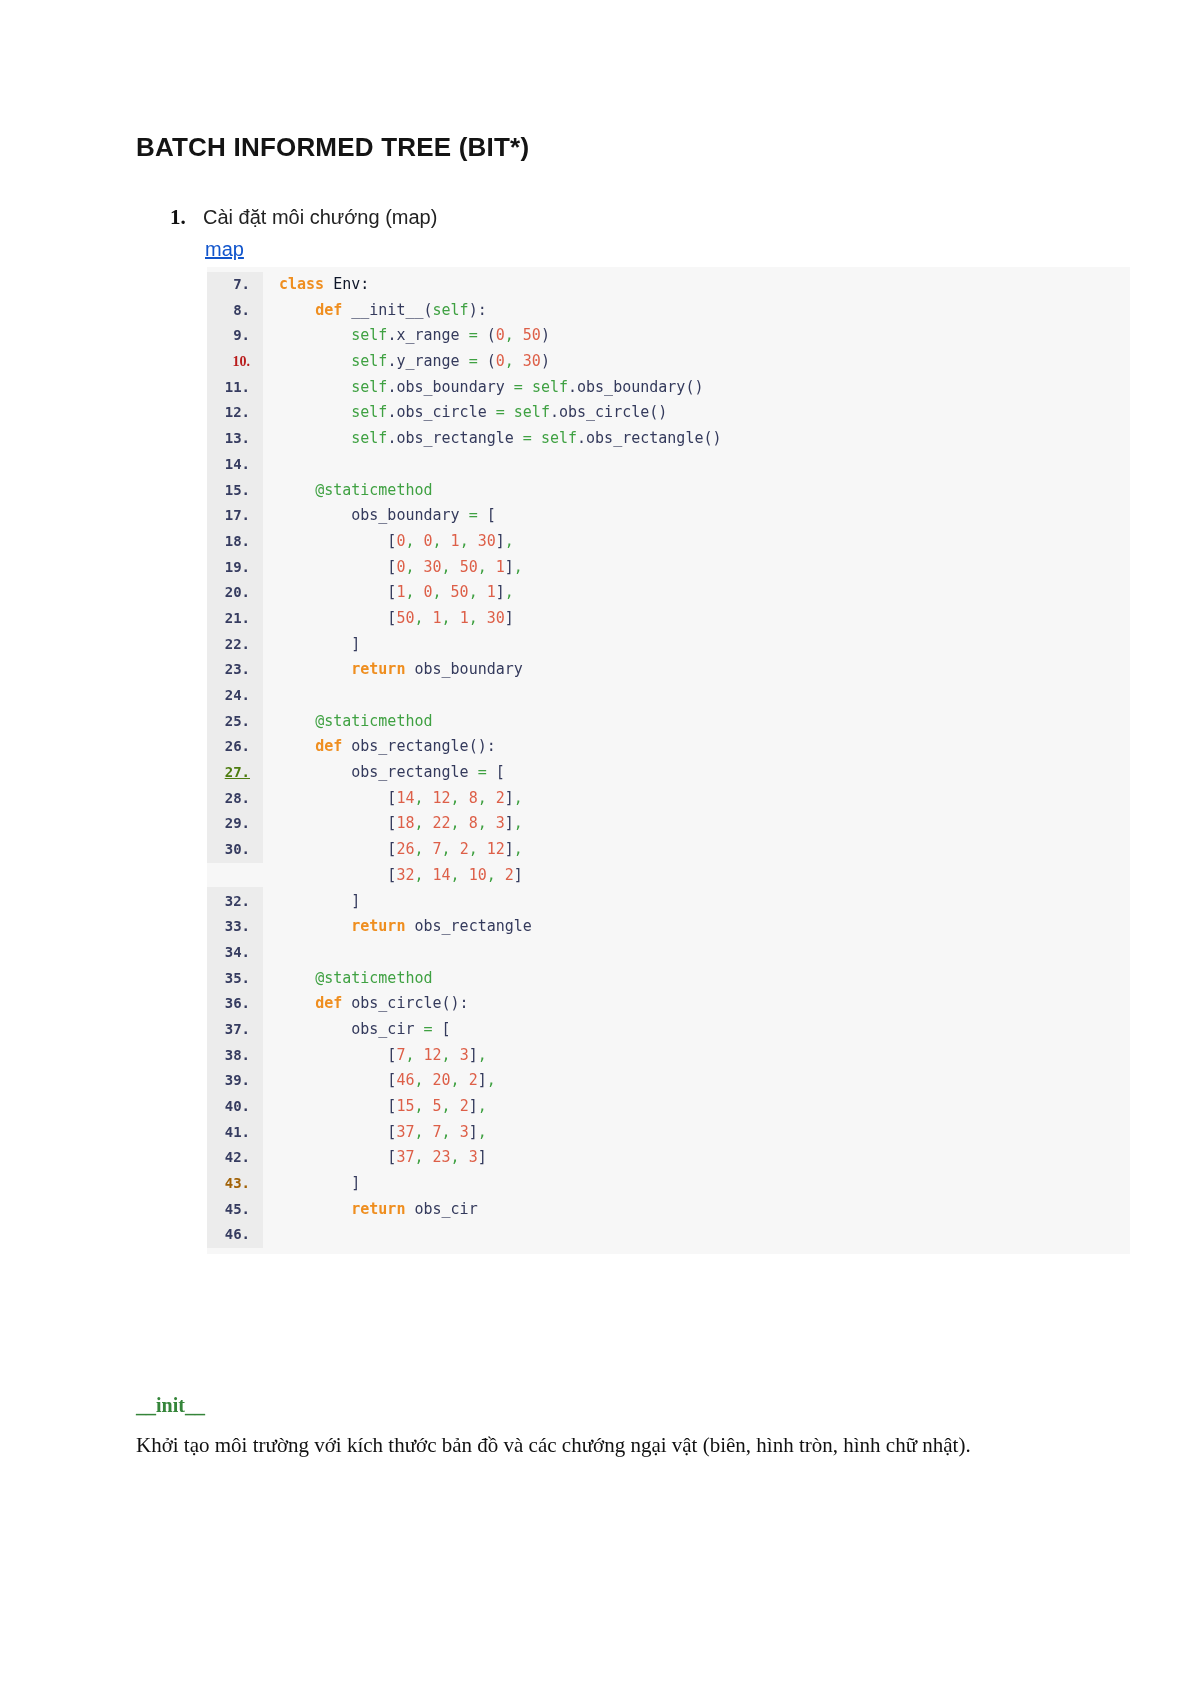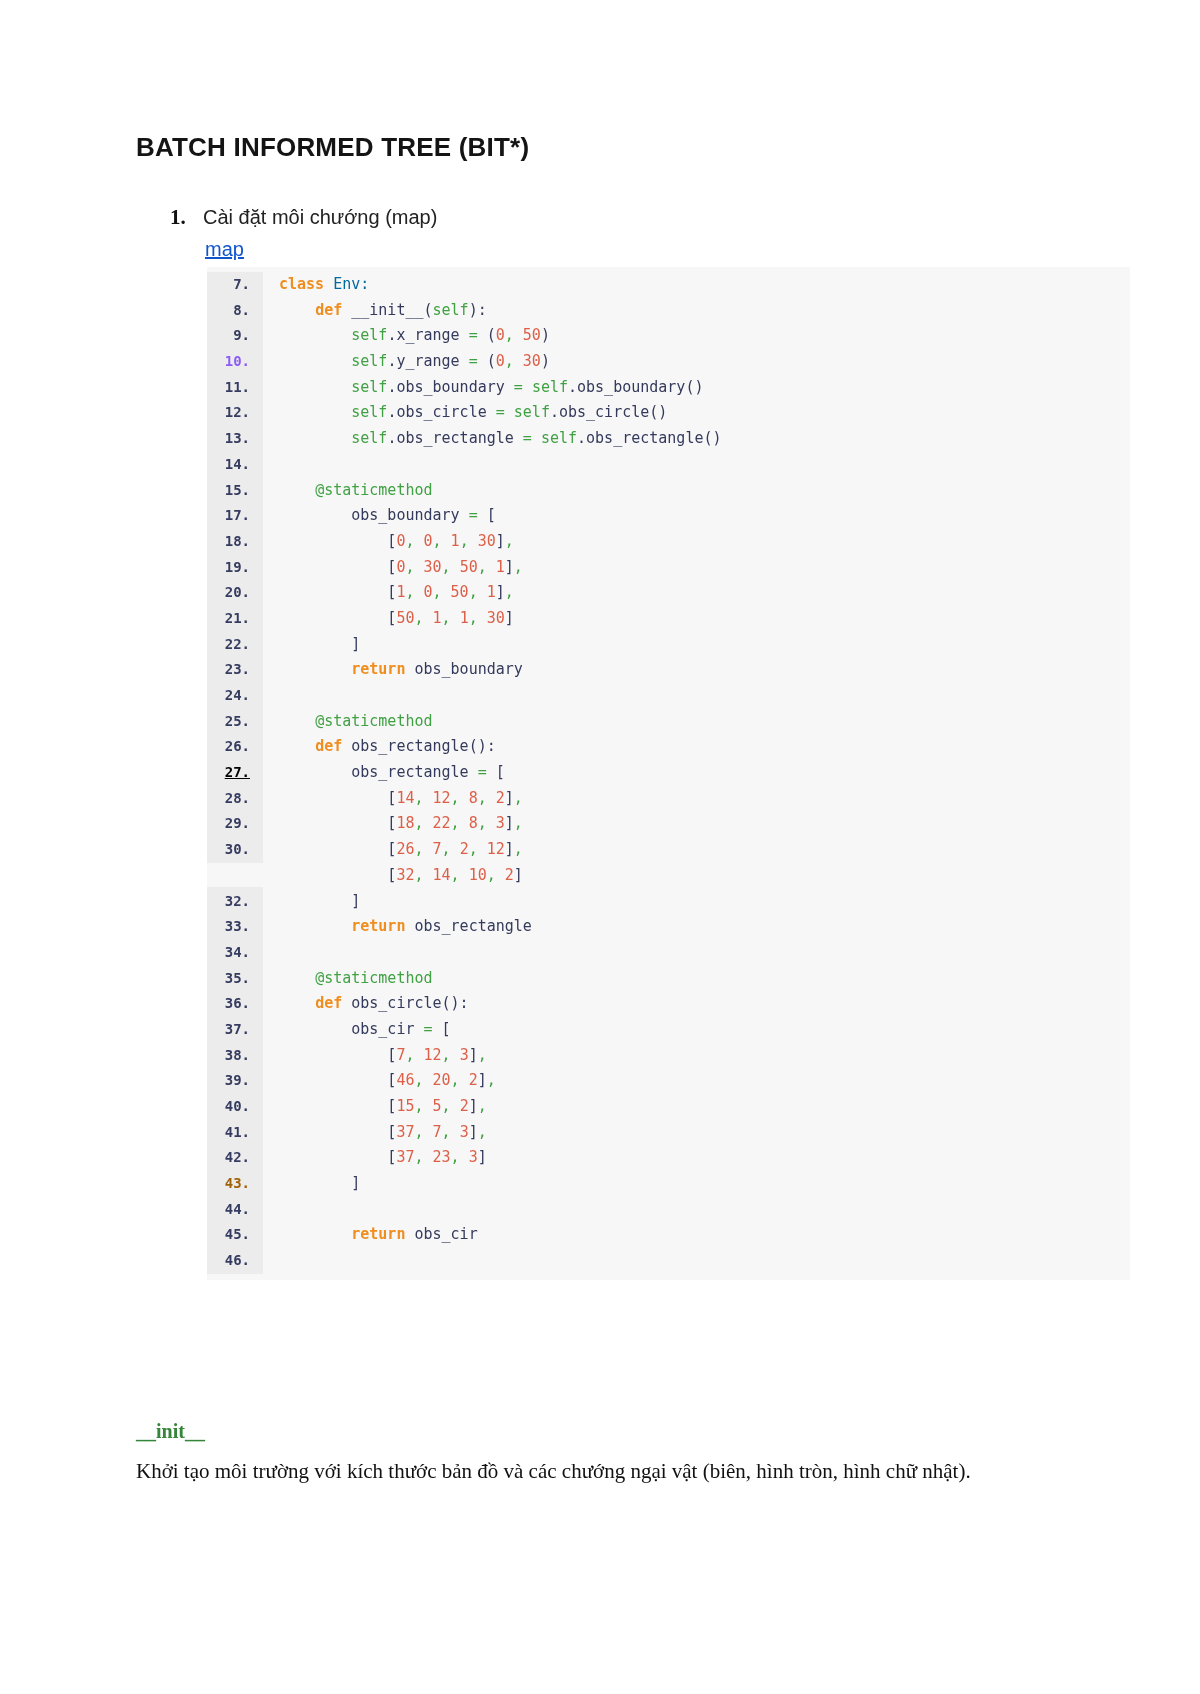--- a/index.html
+++ b/index.html
@@ -104,32 +104,32 @@
     <span class="list-text">Cài đặt môi chướng (map)</span>
   </div>
 
   <div class="map-link-row">
     <a class="map-link">map</a>
   </div>
 
   <div class="code-block">
       <div class="code-line">
         <span class="ln" style="color: rgb(54, 60, 96);">7.</span>
-        <span class="code-text"><span style="color: rgb(239, 142, 31); font-weight: bold;">class</span><span style="color: #0369a1;"> Env:</span></span>
+        <span class="code-text"><span style="color: rgb(239, 142, 31); font-weight: bold;">class</span><span style="color: #0f172a;"> Env:</span></span>
       </div>
       <div class="code-line">
         <span class="ln" style="color: rgb(54, 60, 96);">8.</span>
         <span class="code-text"><span style="color: rgb(52, 58, 92);">    </span><span style="color: rgb(239, 142, 31); font-weight: bold;">def</span><span style="color: rgb(52, 58, 92);"> __init__(</span><span style="color: rgb(63, 161, 66);">self</span><span style="color: rgb(52, 58, 92);">):</span></span>
       </div>
       <div class="code-line">
         <span class="ln" style="color: rgb(54, 60, 96);">9.</span>
         <span class="code-text"><span style="color: rgb(52, 58, 92);">        </span><span style="color: rgb(63, 161, 66);">self</span><span style="color: rgb(52, 58, 92);">.x_range </span><span style="color: rgb(63, 161, 66);">=</span><span style="color: rgb(52, 58, 92);"> (</span><span style="color: rgb(221, 95, 72);">0</span><span style="color: rgb(63, 161, 66);">,</span><span style="color: rgb(52, 58, 92);"> </span><span style="color: rgb(221, 95, 72);">50</span><span style="color: rgb(52, 58, 92);">)</span></span>
       </div>
       <div class="code-line">
-        <span class="ln" style="color: #8b5cf6;">10.</span>
+        <span class="ln" style="color: #b91c1c; font-family: Liberation Serif, serif;">10.</span>
         <span class="code-text"><span style="color: rgb(52, 58, 92);">        </span><span style="color: rgb(63, 161, 66);">self</span><span style="color: rgb(52, 58, 92);">.y_range </span><span style="color: rgb(63, 161, 66);">=</span><span style="color: rgb(52, 58, 92);"> (</span><span style="color: rgb(221, 95, 72);">0</span><span style="color: rgb(63, 161, 66);">,</span><span style="color: rgb(52, 58, 92);"> </span><span style="color: rgb(221, 95, 72);">30</span><span style="color: rgb(52, 58, 92);">)</span></span>
       </div>
       <div class="code-line">
         <span class="ln" style="color: rgb(54, 60, 96);">11.</span>
         <span class="code-text"><span style="color: rgb(52, 58, 92);">        </span><span style="color: rgb(63, 161, 66);">self</span><span style="color: rgb(52, 58, 92);">.obs_boundary </span><span style="color: rgb(63, 161, 66);">=</span><span style="color: rgb(52, 58, 92);"> </span><span style="color: rgb(63, 161, 66);">self</span><span style="color: rgb(52, 58, 92);">.obs_boundary()</span></span>
       </div>
       <div class="code-line">
         <span class="ln" style="color: rgb(54, 60, 96);">12.</span>
         <span class="code-text"><span style="color: rgb(52, 58, 92);">        </span><span style="color: rgb(63, 161, 66);">self</span><span style="color: rgb(52, 58, 92);">.obs_circle </span><span style="color: rgb(63, 161, 66);">=</span><span style="color: rgb(52, 58, 92);"> </span><span style="color: rgb(63, 161, 66);">self</span><span style="color: rgb(52, 58, 92);">.obs_circle()</span></span>
       </div>
@@ -179,21 +179,21 @@
       </div>
       <div class="code-line">
         <span class="ln" style="color: rgb(54, 60, 96);">25.</span>
         <span class="code-text"><span style="color: rgb(52, 58, 92);">    </span><span style="color: rgb(63, 161, 66);">@staticmethod</span></span>
       </div>
       <div class="code-line">
         <span class="ln" style="color: rgb(54, 60, 96);">26.</span>
         <span class="code-text"><span style="color: rgb(52, 58, 92);">    </span><span style="color: rgb(239, 142, 31); font-weight: bold;">def</span><span style="color: rgb(52, 58, 92);"> obs_rectangle():</span></span>
       </div>
       <div class="code-line">
-        <span class="ln" style="color: #000000; text-decoration: underline;">27.</span>
+        <span class="ln" style="color: #4d7c0f; text-decoration: underline;">27.</span>
         <span class="code-text"><span style="color: rgb(52, 58, 92);">        obs_rectangle </span><span style="color: rgb(63, 161, 66);">=</span><span style="color: rgb(52, 58, 92);"> [</span></span>
       </div>
       <div class="code-line">
         <span class="ln" style="color: rgb(54, 60, 96);">28.</span>
         <span class="code-text"><span style="color: rgb(52, 58, 92);">            [</span><span style="color: rgb(221, 95, 72);">14</span><span style="color: rgb(63, 161, 66);">,</span><span style="color: rgb(52, 58, 92);"> </span><span style="color: rgb(221, 95, 72);">12</span><span style="color: rgb(63, 161, 66);">,</span><span style="color: rgb(52, 58, 92);"> </span><span style="color: rgb(221, 95, 72);">8</span><span style="color: rgb(63, 161, 66);">,</span><span style="color: rgb(52, 58, 92);"> </span><span style="color: rgb(221, 95, 72);">2</span><span style="color: rgb(52, 58, 92);">]</span><span style="color: rgb(63, 161, 66);">,</span></span>
       </div>
       <div class="code-line">
         <span class="ln" style="color: rgb(54, 60, 96);">29.</span>
         <span class="code-text"><span style="color: rgb(52, 58, 92);">            [</span><span style="color: rgb(221, 95, 72);">18</span><span style="color: rgb(63, 161, 66);">,</span><span style="color: rgb(52, 58, 92);"> </span><span style="color: rgb(221, 95, 72);">22</span><span style="color: rgb(63, 161, 66);">,</span><span style="color: rgb(52, 58, 92);"> </span><span style="color: rgb(221, 95, 72);">8</span><span style="color: rgb(63, 161, 66);">,</span><span style="color: rgb(52, 58, 92);"> </span><span style="color: rgb(221, 95, 72);">3</span><span style="color: rgb(52, 58, 92);">]</span><span style="color: rgb(63, 161, 66);">,</span></span>
       </div>
@@ -245,24 +245,20 @@
         <span class="ln" style="color: rgb(54, 60, 96);">41.</span>
         <span class="code-text"><span style="color: rgb(52, 58, 92);">            [</span><span style="color: rgb(221, 95, 72);">37</span><span style="color: rgb(63, 161, 66);">,</span><span style="color: rgb(52, 58, 92);"> </span><span style="color: rgb(221, 95, 72);">7</span><span style="color: rgb(63, 161, 66);">,</span><span style="color: rgb(52, 58, 92);"> </span><span style="color: rgb(221, 95, 72);">3</span><span style="color: rgb(52, 58, 92);">]</span><span style="color: rgb(63, 161, 66);">,</span></span>
       </div>
       <div class="code-line">
         <span class="ln" style="color: rgb(54, 60, 96);">42.</span>
         <span class="code-text"><span style="color: rgb(52, 58, 92);">            [</span><span style="color: rgb(221, 95, 72);">37</span><span style="color: rgb(63, 161, 66);">,</span><span style="color: rgb(52, 58, 92);"> </span><span style="color: rgb(221, 95, 72);">23</span><span style="color: rgb(63, 161, 66);">,</span><span style="color: rgb(52, 58, 92);"> </span><span style="color: rgb(221, 95, 72);">3</span><span style="color: rgb(52, 58, 92);">]</span></span>
       </div>
       <div class="code-line">
         <span class="ln" style="color: #a16207;">43.</span>
         <span class="code-text"><span style="color: rgb(52, 58, 92);">        ]</span></span>
-      </div>
-      <div class="code-line">
-        <span class="ln" style="color: rgb(54, 60, 96);">44.</span>
-        <span class="code-text"></span>
       </div>
       <div class="code-line">
         <span class="ln" style="color: rgb(54, 60, 96);">45.</span>
         <span class="code-text"><span style="color: rgb(52, 58, 92);">        </span><span style="color: rgb(239, 142, 31); font-weight: bold;">return</span><span style="color: rgb(52, 58, 92);"> obs_cir</span></span>
       </div>
       <div class="code-line">
         <span class="ln" style="color: rgb(54, 60, 96);">46.</span>
         <span class="code-text"></span>
       </div>
     </div>

